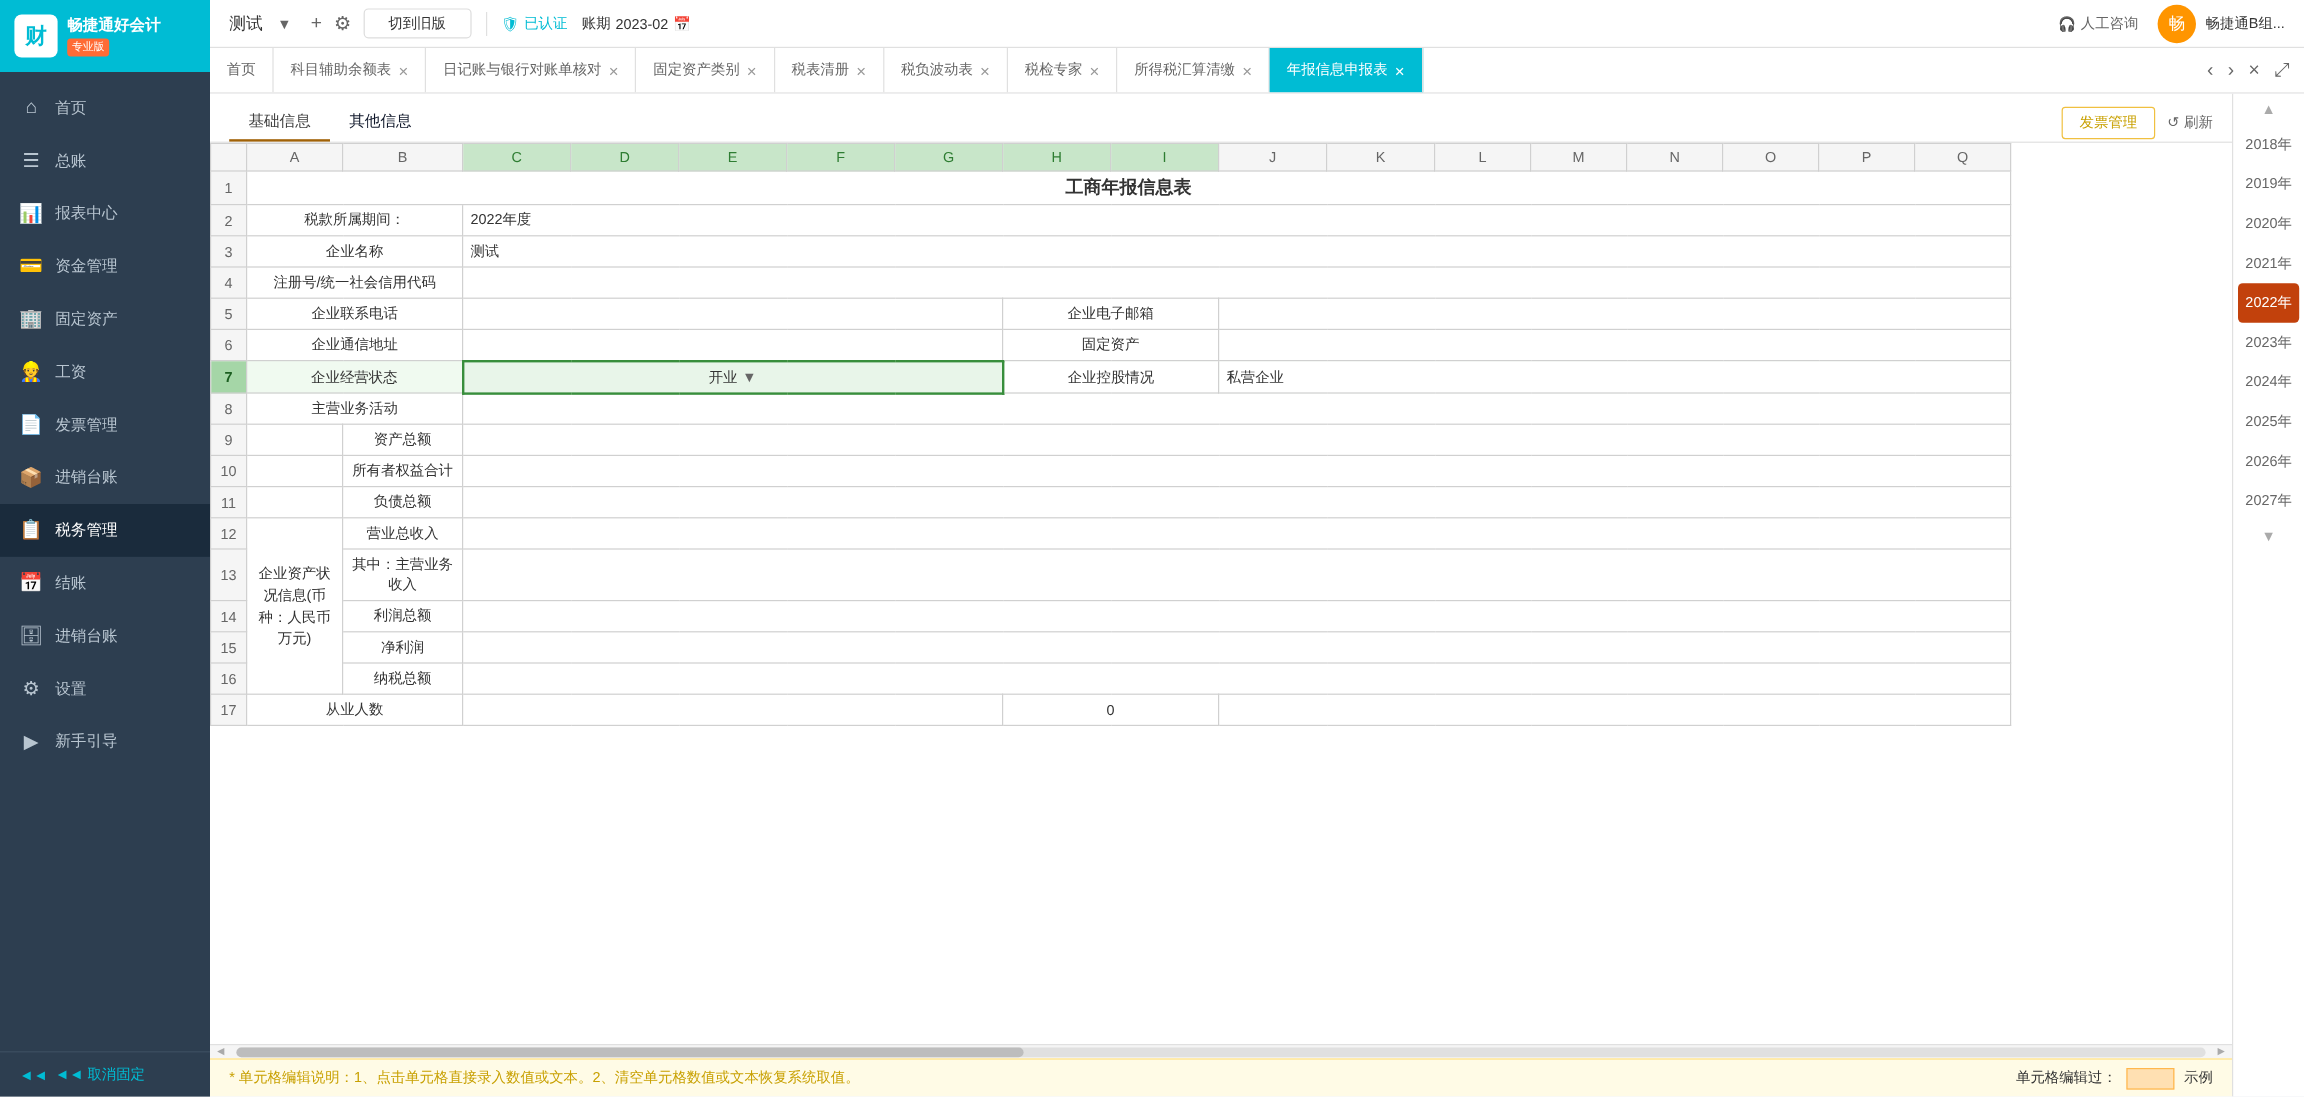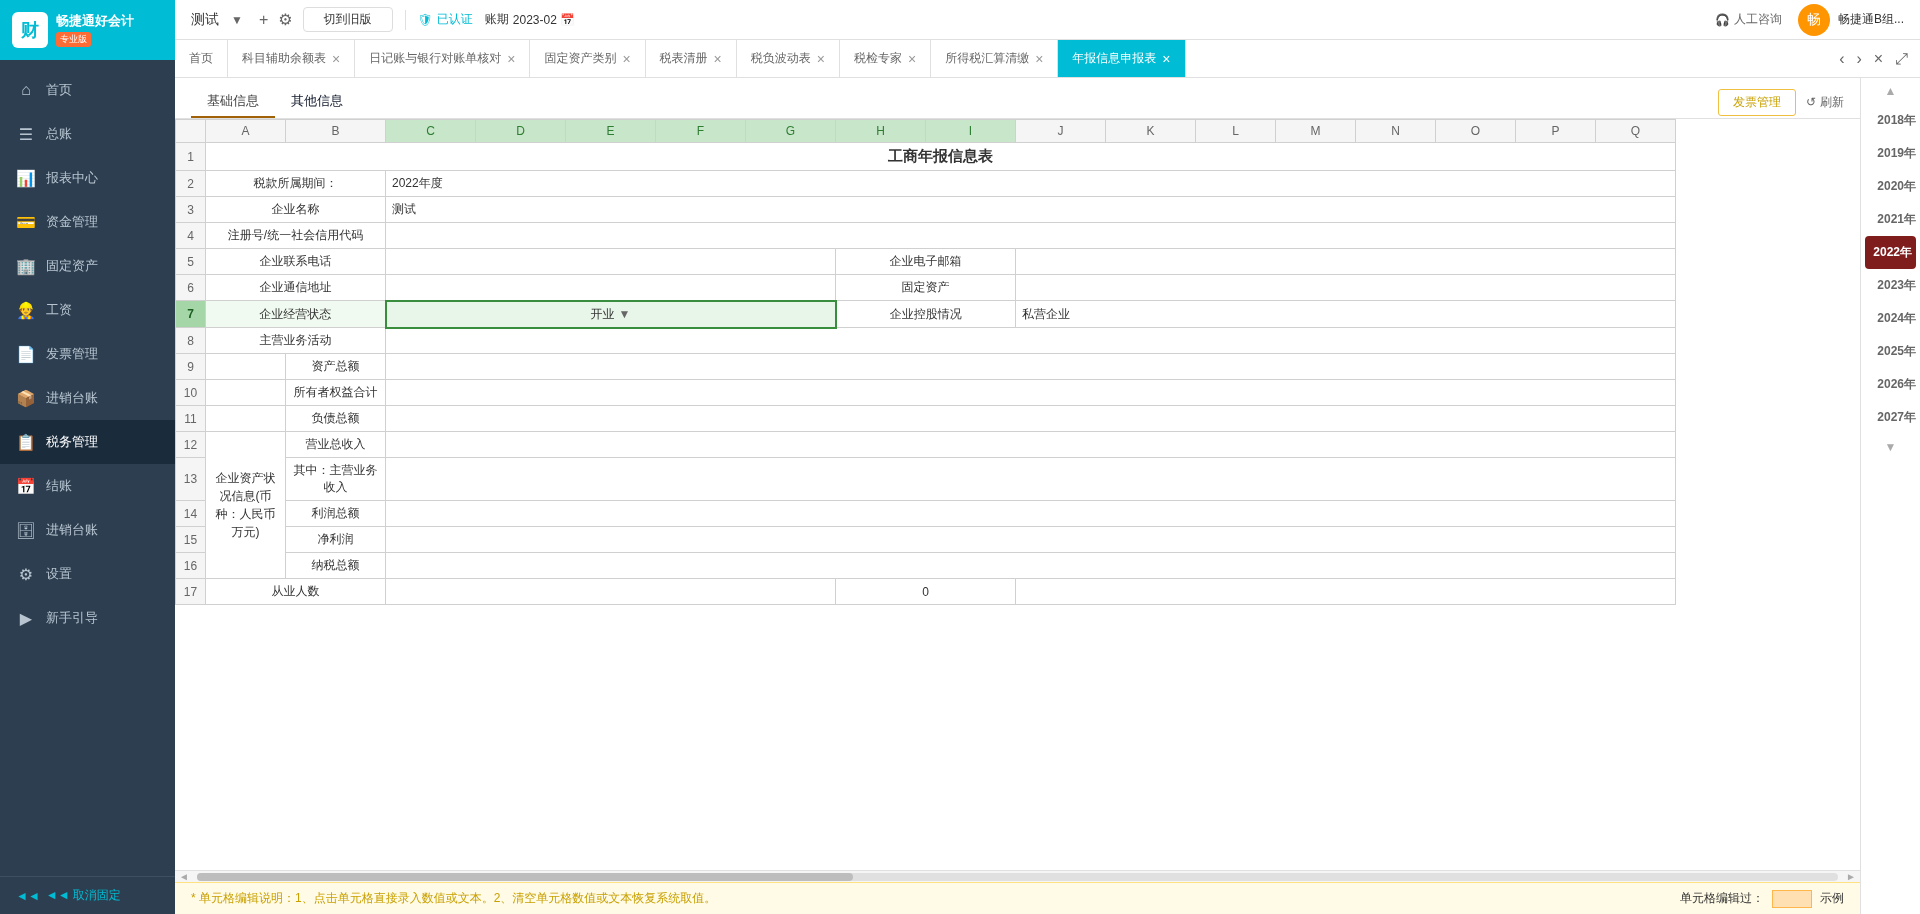--- a/index.html
+++ b/index.html
@@ -77,22 +77,22 @@
     .spreadsheet td.row-num.selected { background: #a5d6a7; color: #1b5e20; font-weight: bold; }
     .cell-selected { background: #e8f5e9 !important; border: 2px solid #388e3c !important; }
     .cell-merged-title { text-align: center; font-size: 15px; font-weight: bold; color: #333; }
     .cell-label { text-align: center; color: #333; }
     .cell-value { color: #333; }
     .cell-dropdown { display: flex; align-items: center; justify-content: center; gap: 4px; }
     .cell-dropdown-arrow { color: #666; }
 
     
     .year-panel { width: 60px; background: white; border-left: 1px solid #e0e0e0; display: flex; flex-direction: column; overflow: hidden; flex-shrink: 0; }
-    .year-item { padding: 8px 4px; text-align: right; font-size: 12px; color: #666; cursor: pointer; font-weight: bold; }
-    .year-item.active { background: #7f1d1d; color: white; border-radius: 4px; margin: 0 4px; }
+    .year-item { padding: 8px 4px; text-align: center; font-size: 12px; color: #666; cursor: pointer; }
+    .year-item.active { background: #c2410c; color: white; border-radius: 4px; margin: 0 4px; }
     .year-panel-up, .year-panel-down { display: flex; justify-content: center; padding: 6px 0; cursor: pointer; color: #aaa; }
 
     
     .status-bar { height: 32px; background: #fffbe6; border-top: 1px solid #ffe082; display: flex; align-items: center; padding: 0 16px; font-size: 12px; color: #c8a000; }
     .status-bar-right { margin-left: auto; display: flex; align-items: center; gap: 8px; color: #333; }
     .status-example { display: inline-block; width: 40px; height: 18px; background: #ffe0b2; border: 1px solid #ffb74d; vertical-align: middle; }
 
     
     .h-scrollbar { height: 12px; background: #f5f5f5; border-top: 1px solid #e0e0e0; display: flex; align-items: center; }
     .h-scrollbar-track { flex: 1; height: 8px; margin: 0 4px; background: #e0e0e0; border-radius: 4px; position: relative; }

